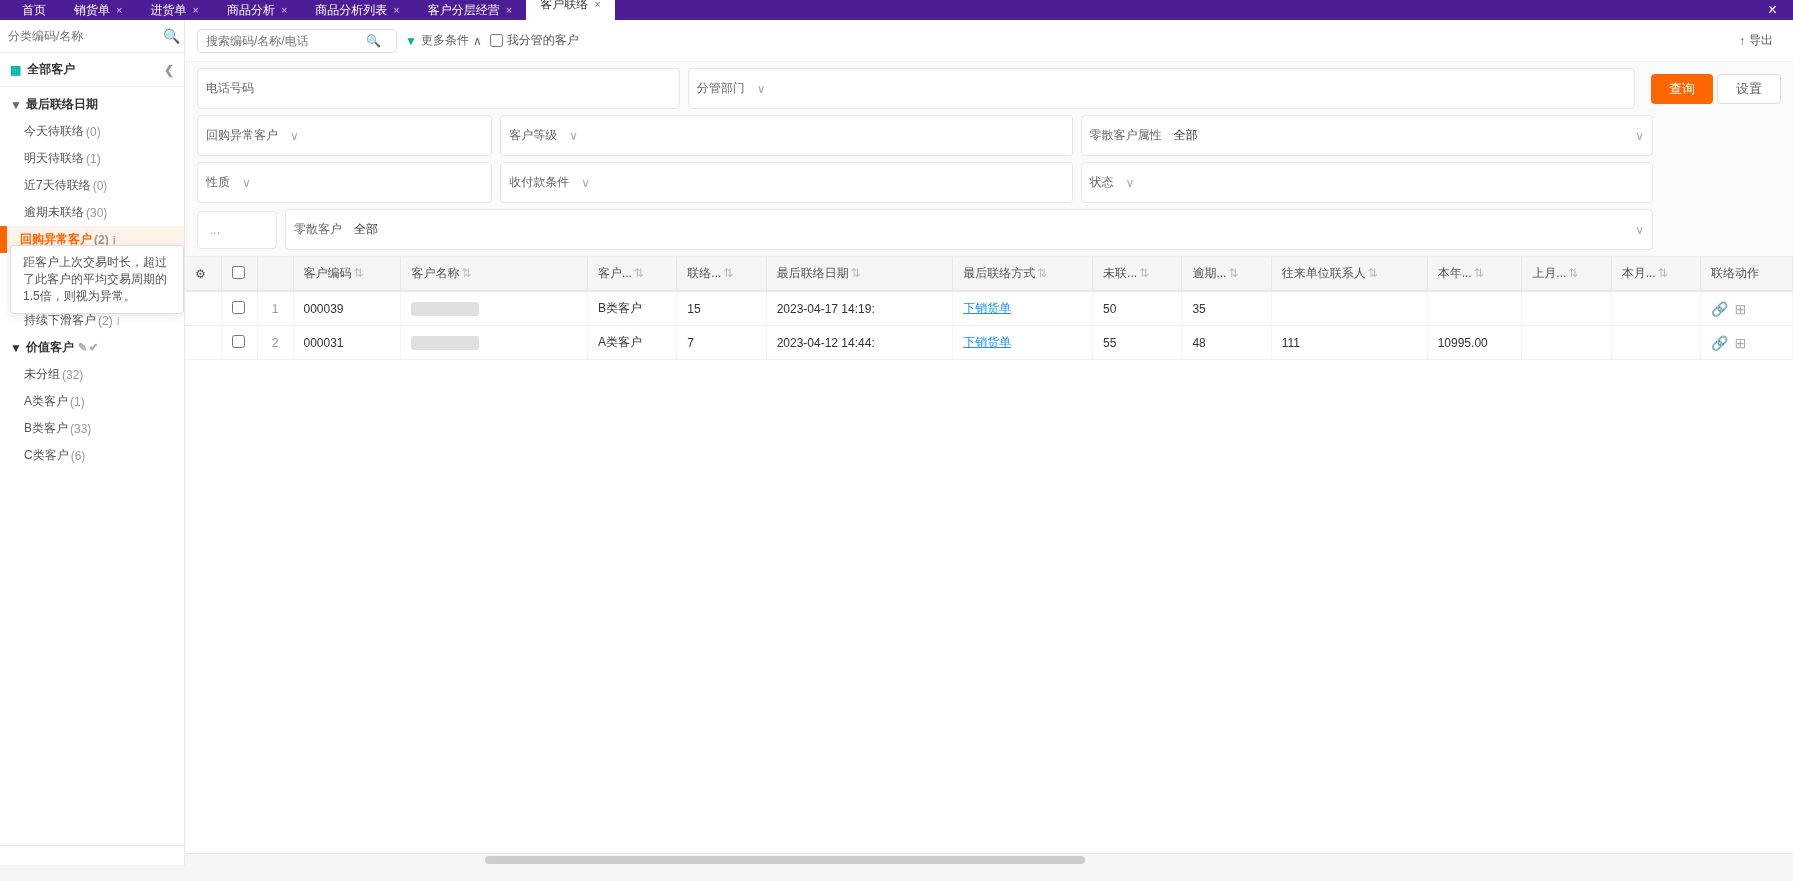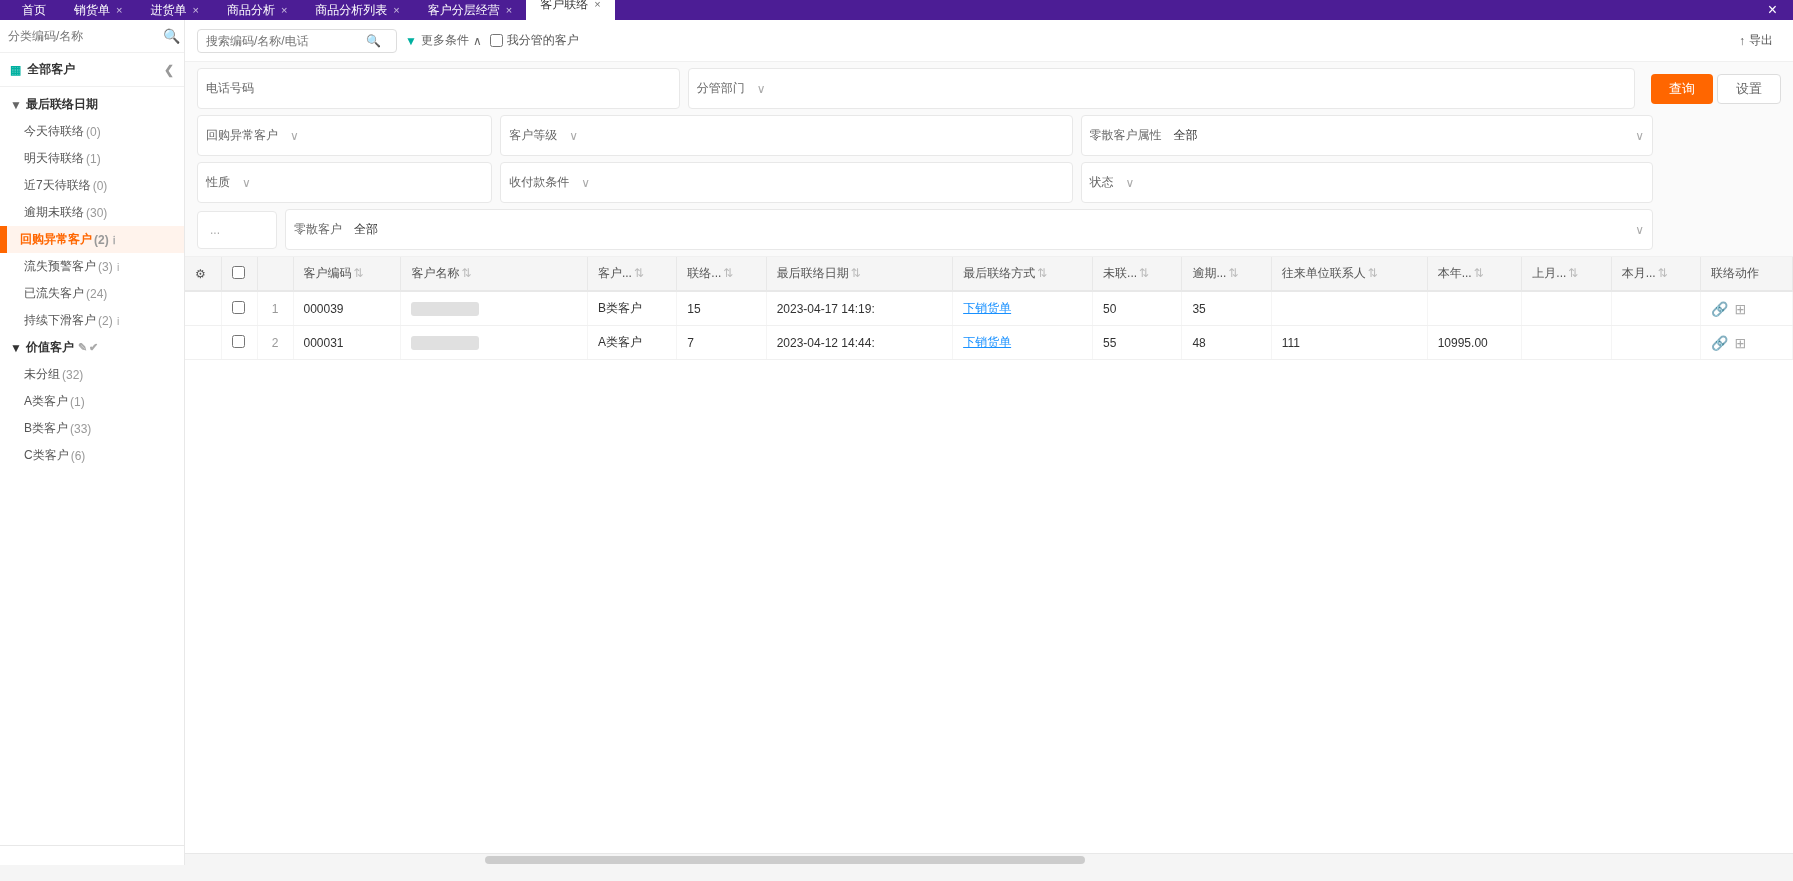--- a/index.html
+++ b/index.html
@@ -495,20 +495,23 @@
         <span class="item-count">(33)</span>
       </div>
       <div class="tree-item">
         <span>C类客户</span>
         <span class="item-count">(6)</span>
       </div>
     </div>
 
     <div class="sidebar-bottom"></div>
 
+    <div class="tooltip-box">
+      <span>距客户上次交易时长，超过了此客户的平均交易周期的1.5倍，则视为异常。</span>
+    </div>
   </div>
 
   <div class="content">
 
     <div class="filter-bar">
       <div class="search-input-wrap">
         <input type="text" placeholder="搜索编码/名称/电话" style="">
         <span style="color:#aaa;">🔍</span>
       </div>
       <div class="more-conditions">

